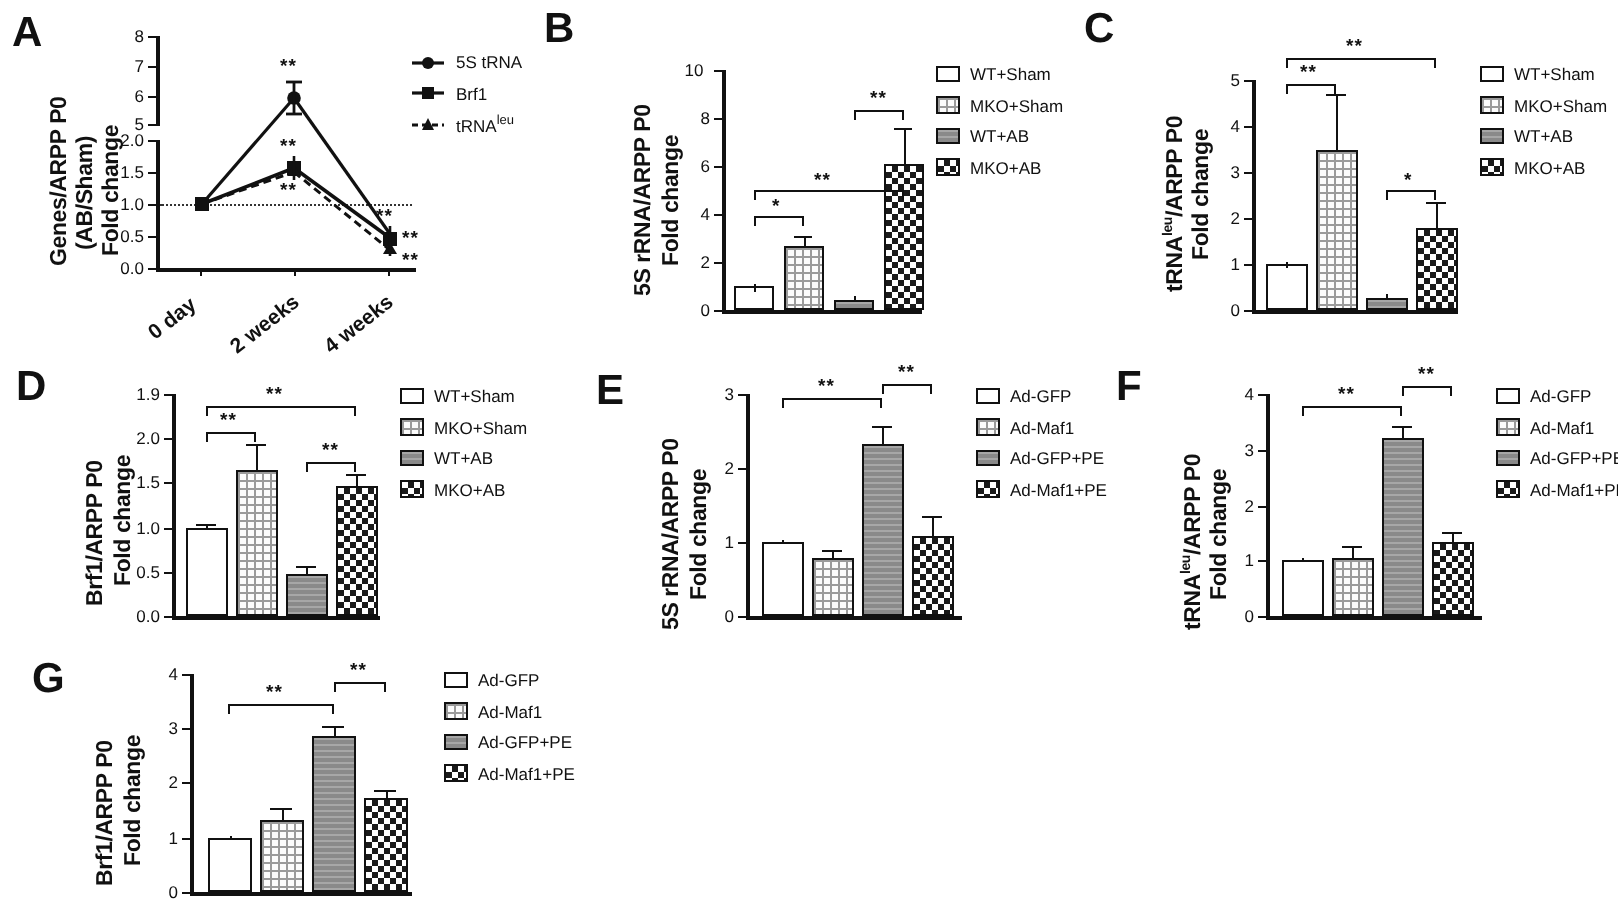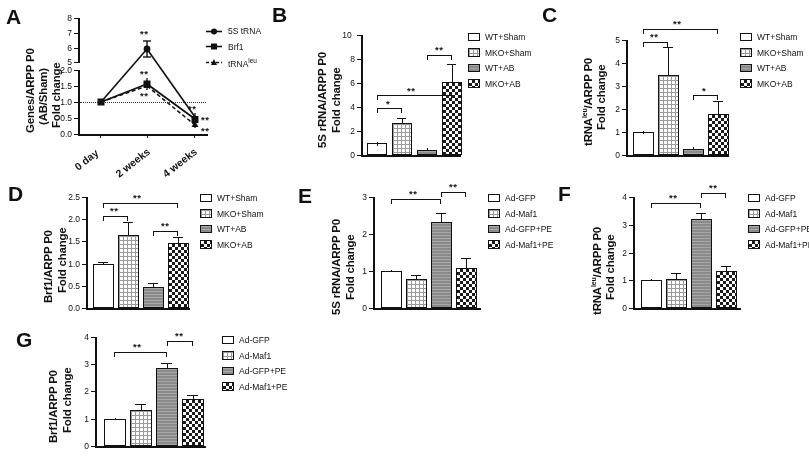--- a/index.html
+++ b/index.html
@@ -297,21 +297,21 @@
   <div class="axisbox" style="left:0;top:0;width:268px;height:150px;">
 
     <div class="axis-v" style="left:86px;top:22px;height:112px;"></div>
     <div class="axis-h" style="left:86px;top:133px;width:104px;"></div>
     <div class="tick" style="left:82px;top:22px;"></div>
     <div class="tick" style="left:82px;top:44px;"></div>
     <div class="tick" style="left:82px;top:66px;"></div>
     <div class="tick" style="left:82px;top:89px;"></div>
     <div class="tick" style="left:82px;top:111px;"></div>
     <div class="tick" style="left:82px;top:133px;"></div>
-    <div class="tlab" style="left:58px;top:18px;width:22px;">2.5</div>
+    <div class="tlab" style="left:58px;top:18px;width:22px;">1.9</div>
     <div class="tlab" style="left:58px;top:40px;width:22px;">2.0</div>
     <div class="tlab" style="left:58px;top:62px;width:22px;">1.5</div>
     <div class="tlab" style="left:58px;top:85px;width:22px;">1.0</div>
     <div class="tlab" style="left:58px;top:107px;width:22px;">0.5</div>
     <div class="tlab" style="left:58px;top:129px;width:22px;">0.0</div>
 
     <div class="bar f-white" style="left:93px;top:89px;width:21px;height:44px;"></div>
     <div class="bar f-dots" style="left:118px;top:60px;width:21px;height:73px;"></div>
     <div class="bar f-gray" style="left:143px;top:112px;width:21px;height:21px;"></div>
     <div class="bar f-check" style="left:168px;top:68px;width:21px;height:65px;"></div>

